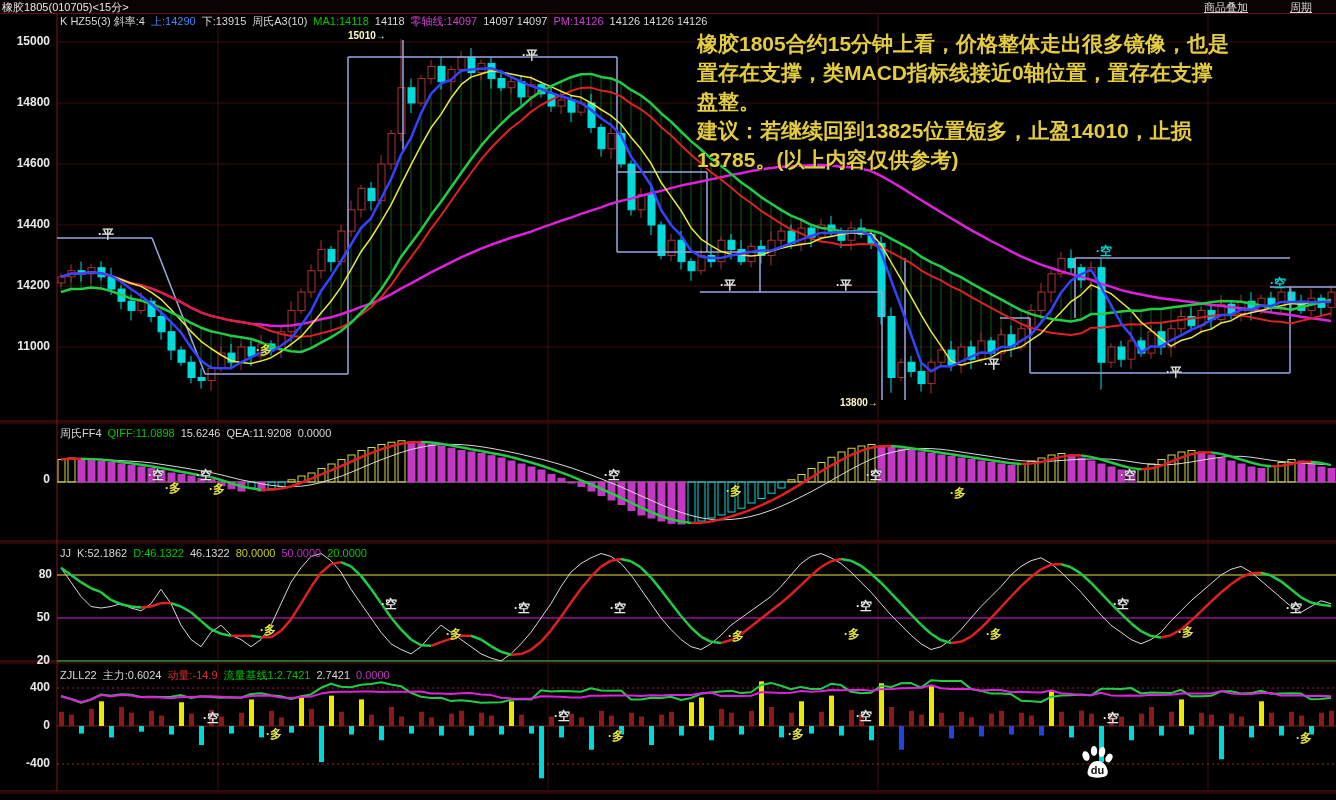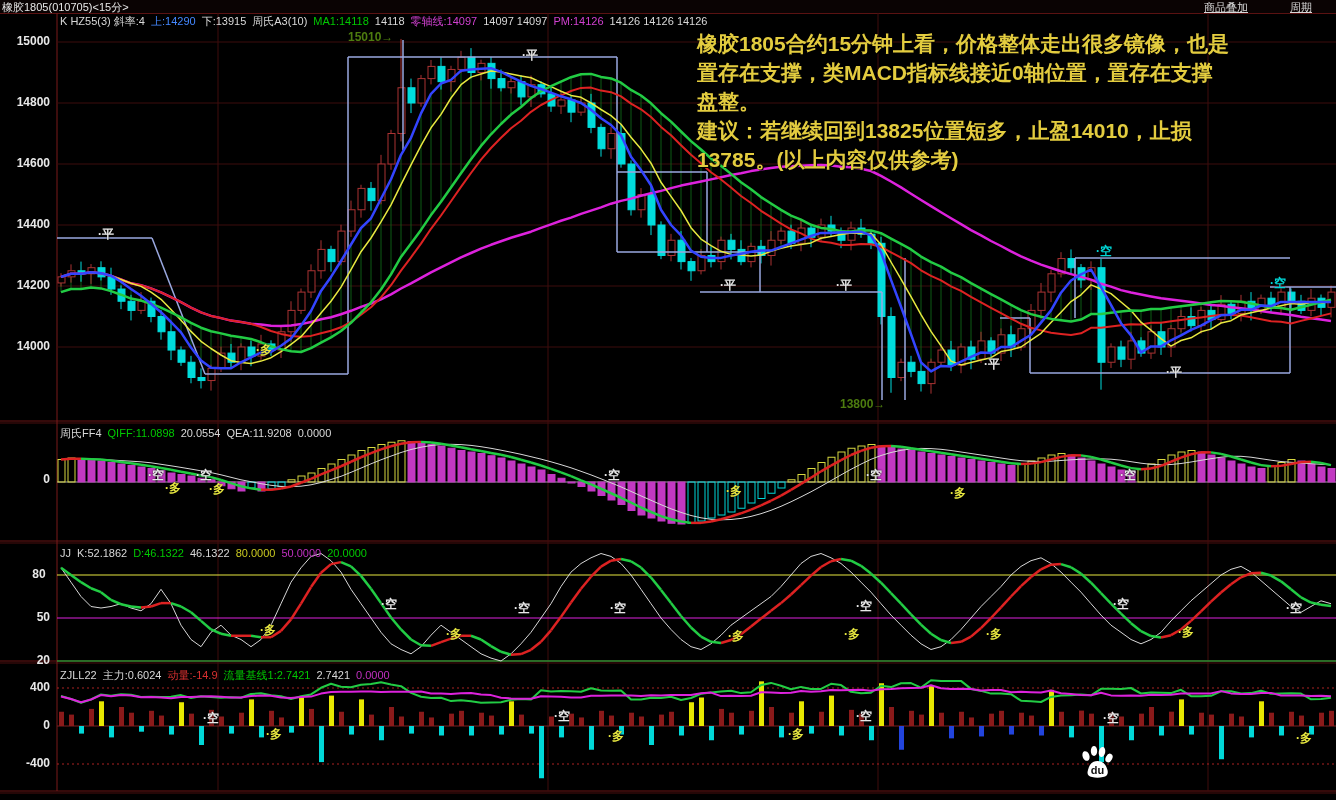--- a/index.html
+++ b/index.html
@@ -7,21 +7,21 @@
           font-family:"Liberation Sans","DejaVu Sans",sans-serif;padding-left:8px;}
   .abs{position:absolute;}
   #titlebar{left:0;top:0;width:1336px;height:13px;background:#0a0303;border-bottom:1px solid #5a1212;}
   #title{left:2px;top:0px;font-size:11px;color:#e8e8e8;white-space:nowrap;}
   .toplink{top:0px;font-size:11px;color:#d8d8d8;text-decoration:underline;white-space:nowrap;cursor:pointer;}
   #chart{left:0;top:0;width:1336px;height:800px;}
   .legend{font-size:11px;white-space:nowrap;letter-spacing:0px;}
   .legend span{margin-right:6px;}
   .ytick{font-size:12px;font-weight:bold;color:#e8e8e8;width:48px;text-align:right;}
   .sig{font-size:12px;font-weight:bold;white-space:nowrap;text-shadow:0 0 2px #000;}
-  .plabel{font-size:12px;font-weight:bold;color:#4d7c0f;white-space:nowrap;}
+  .plabel{font-size:10px;font-weight:bold;color:#fef9c3;white-space:nowrap;}
   #annotation{left:697px;top:29px;width:636px;color:#e3cc3f;font-size:21px;font-weight:bold;
               line-height:29px;text-shadow:1px 1px 0 #000;}
   #watermark{left:1078px;top:744px;display:flex;align-items:center;z-index:30;}
   #wm-text{color:#fff;font-size:30px;font-weight:bold;white-space:nowrap;text-shadow:1px 1px 2px #000;}
 </style>
 </head>
 <body>
 
 <div id="screen">
 
@@ -983,30 +983,30 @@
       <path d="M61 696.0 L71 699.0 L81 702.7 L91 699.5 L101 694.4 L111 695.7 L121 694.3 L131 694.8 L141 696.9 L151 696.7 L161 696.9 L171 696.7 L181 695.1 L191 698.0 L201 696.2 L211 696.9 L221 697.8 L231 697.3 L241 697.8 L251 694.0 L261 693.3 L271 695.3 L281 696.2 L291 699.1 L301 696.2 L311 694.4 L321 687.8 L331 683.8 L341 686.7 L351 687.3 L361 684.7 L371 684.0 L381 682.2 L391 684.4 L401 686.2 L411 692.9 L421 696.7 L431 698.0 L441 697.8 L451 701.1 L461 700.2 L471 701.3 L481 702.7 L491 702.4 L501 702.2 L511 699.8 L521 699.1 L531 699.6 L541 690.2 L551 691.6 L561 691.1 L571 691.3 L581 691.8 L591 688.2 L601 690.4 L611 690.7 L621 690.4 L631 699.6 L641 699.6 L651 697.8 L661 698.0 L671 696.7 L681 700.0 L691 698.0 L701 693.8 L711 692.4 L721 691.6 L731 690.7 L741 693.1 L751 692.2 L761 685.1 L771 682.9 L781 685.8 L791 689.3 L801 686.9 L811 689.1 L821 688.9 L831 683.8 L841 685.1 L851 691.8 L861 693.3 L871 692.7 L881 685.8 L891 687.1 L901 683.3 L911 683.1 L921 687.6 L931 680.2 L941 680.9 L951 680.9 L961 680.9 L971 688.9 L981 690.9 L991 693.6 L1001 693.6 L1011 694.2 L1021 700.7 L1031 701.3 L1041 702.0 L1051 696.9 L1061 695.6 L1071 695.3 L1081 694.6 L1091 695.3 L1101 688.8 L1111 688.8 L1121 689.1 L1131 688.0 L1141 693.5 L1151 692.4 L1161 692.8 L1171 693.1 L1181 689.8 L1191 696.2 L1201 696.2 L1211 695.8 L1221 691.3 L1231 691.3 L1241 693.5 L1251 693.1 L1261 690.7 L1271 693.8 L1281 693.6 L1291 693.3 L1301 693.6 L1311 699.3 L1321 699.1 L1331 697.8 " fill="none" stroke="#22cc44" stroke-width="2" stroke-linejoin="round"></path>
       <path d="M61 696.5 L71 699.0 L81 702.2 L91 699.5 L101 695.1 L111 696.2 L121 695.0 L131 695.4 L141 697.3 L151 697.0 L161 697.6 L171 698.3 L181 696.9 L191 697.1 L201 696.5 L211 696.3 L221 696.8 L231 697.4 L241 697.5 L251 696.0 L261 695.6 L271 695.8 L281 697.4 L291 697.9 L301 697.0 L311 696.6 L321 693.6 L331 692.1 L341 691.7 L351 691.7 L361 691.4 L371 691.5 L381 692.0 L391 691.7 L401 691.7 L411 691.7 L421 691.6 L431 693.4 L441 693.6 L451 693.9 L461 693.2 L471 692.9 L481 694.4 L491 695.1 L501 697.8 L511 698.4 L521 698.7 L531 698.8 L541 696.2 L551 696.4 L561 696.7 L571 697.4 L581 697.4 L591 695.8 L601 695.7 L611 695.6 L621 695.6 L631 695.6 L641 696.1 L651 695.2 L661 695.4 L671 695.0 L681 694.9 L691 695.0 L701 693.3 L711 692.6 L721 696.1 L731 695.7 L741 696.0 L751 695.7 L761 692.2 L771 692.6 L781 693.0 L791 692.7 L801 691.1 L811 691.7 L821 691.2 L831 690.1 L841 690.3 L851 690.1 L861 689.8 L871 690.7 L881 689.3 L891 688.9 L901 688.2 L911 688.0 L921 687.7 L931 685.2 L941 688.3 L951 688.9 L961 688.7 L971 689.1 L981 690.5 L991 690.1 L1001 690.0 L1011 692.2 L1021 691.8 L1031 692.3 L1041 692.6 L1051 690.5 L1061 693.3 L1071 694.0 L1081 694.9 L1091 695.2 L1101 692.7 L1111 695.4 L1121 695.8 L1131 695.6 L1141 695.8 L1151 694.8 L1161 694.9 L1171 694.7 L1181 693.5 L1191 693.5 L1201 693.5 L1211 693.4 L1221 691.1 L1231 693.4 L1241 693.9 L1251 693.9 L1261 693.0 L1271 692.9 L1281 695.5 L1291 695.5 L1301 695.4 L1311 695.9 L1321 695.8 L1331 696.2 " fill="none" stroke="#dd22dd" stroke-width="2" stroke-linejoin="round"></path>
     </svg>
 
   <div id="overlays" class="abs" style="left:0;top:0;width:1336px;height:800px;pointer-events:none;">
       <div class="abs ytick" style="left: 2px; top: 34px;">15000</div>
       <div class="abs ytick" style="left: 2px; top: 95px; text-align: right;">14800</div>
       <div class="abs ytick" style="left: 2px; top: 156px;">14600</div>
       <div class="abs ytick" style="left: 2px; top: 217px;">14400</div>
       <div class="abs ytick" style="left: 2px; top: 278px;">14200</div>
-      <div class="abs ytick" style="left: 2px; top: 339px;">14000</div>
+      <div class="abs ytick" style="left: 2px; top: 339px;">11000</div>
       <div class="abs ytick" style="left: 2px; top: 472px;">0</div>
-      <div class="abs ytick" style="left: 15px; top: 567.001px; text-align: center;">80</div>
+      <div class="abs ytick" style="left: 4px; top: 567.001px;">80</div>
       <div class="abs ytick" style="left: 2px; top: 610px;">50</div>
       <div class="abs ytick" style="left: 2px; top: 652.999px;">20</div>
       <div class="abs ytick" style="left: 2px; top: 680px;">400</div>
       <div class="abs ytick" style="left: 2px; top: 718px;">0</div>
       <div class="abs ytick" style="left: 2px; top: 756px;">-400</div>
       <div class="abs legend" style="left: 60px; top: 14px;"><span style="color: rgb(216, 216, 216);">K  HZ55(3) 斜率:4</span><span style="color: rgb(68, 136, 255);">上:14290</span><span style="color: rgb(216, 216, 216);">下:13915</span><span style="color: rgb(216, 216, 216);">周氏A3(10)</span><span style="color: rgb(0, 200, 0);">MA1:14118</span><span style="color: rgb(216, 216, 216);">14118</span><span style="color: rgb(208, 64, 208);">零轴线:14097</span><span style="color: rgb(216, 216, 216);">14097 14097</span><span style="color: rgb(208, 64, 208);">PM:14126</span><span style="color: rgb(216, 216, 216);">14126 14126 14126</span></div>
-      <div class="abs legend" style="left: 60px; top: 426px;"><span style="color: rgb(216, 216, 216);">周氏FF4</span><span style="color: rgb(0, 200, 0);">QIFF:11.0898</span><span style="color: rgb(216, 216, 216);">20.0554</span><span style="color: rgb(216, 216, 216);">QEA:11.9208</span><span style="color: rgb(216, 216, 216);">0.0000</span></div>
+      <div class="abs legend" style="left: 60px; top: 426px;"><span style="color: rgb(216, 216, 216);">周氏FF4</span><span style="color: rgb(0, 200, 0);">QIFF:11.0898</span><span style="color: rgb(216, 216, 216);">15.6246</span><span style="color: rgb(216, 216, 216);">QEA:11.9208</span><span style="color: rgb(216, 216, 216);">0.0000</span></div>
       <div class="abs legend" style="left: 60px; top: 547px;"><span style="color: rgb(216, 216, 216);">JJ</span><span style="color: rgb(216, 216, 216);">K:52.1862</span><span style="color: rgb(0, 200, 0);">D:46.1322</span><span style="color: rgb(216, 216, 216);">46.1322</span><span style="color: rgb(200, 200, 32);">80.0000</span><span style="color: rgb(192, 48, 192);">50.0000</span><span style="color: rgb(0, 200, 0);">20.0000</span></div>
       <div class="abs legend" style="left: 60px; top: 668px;"><span style="color: rgb(216, 216, 216); text-align: right;">ZJLL22</span><span style="color: rgb(216, 216, 216);">主力:0.6024</span><span style="color: rgb(216, 48, 48);">动量:-14.9</span><span style="color: rgb(0, 200, 0);">流量基线1:2.7421</span><span style="color: rgb(216, 216, 216);">2.7421</span><span style="color: rgb(192, 48, 192);">0.0000</span></div>
       <div class="abs plabel" style="left: 348px; top: 30px;">15010→</div>
       <div class="abs plabel" style="left: 840px; top: 397px;">13800→</div>
       <div class="abs sig" style="left: 98px; top: 226px; color: rgb(232, 232, 232);">·平</div>
       <div class="abs sig" style="left: 256px; top: 342px; color: rgb(232, 232, 64);">·多</div>
       <div class="abs sig" style="left: 522px; top: 47px; color: rgb(232, 232, 232);">·平</div>
       <div class="abs sig" style="left: 720px; top: 277px; color: rgb(232, 232, 232);">·平</div>
       <div class="abs sig" style="left: 836px; top: 277px; color: rgb(232, 232, 232);">·平</div>
       <div class="abs sig" style="left: 984px; top: 356px; color: rgb(232, 232, 232);">·平</div>

